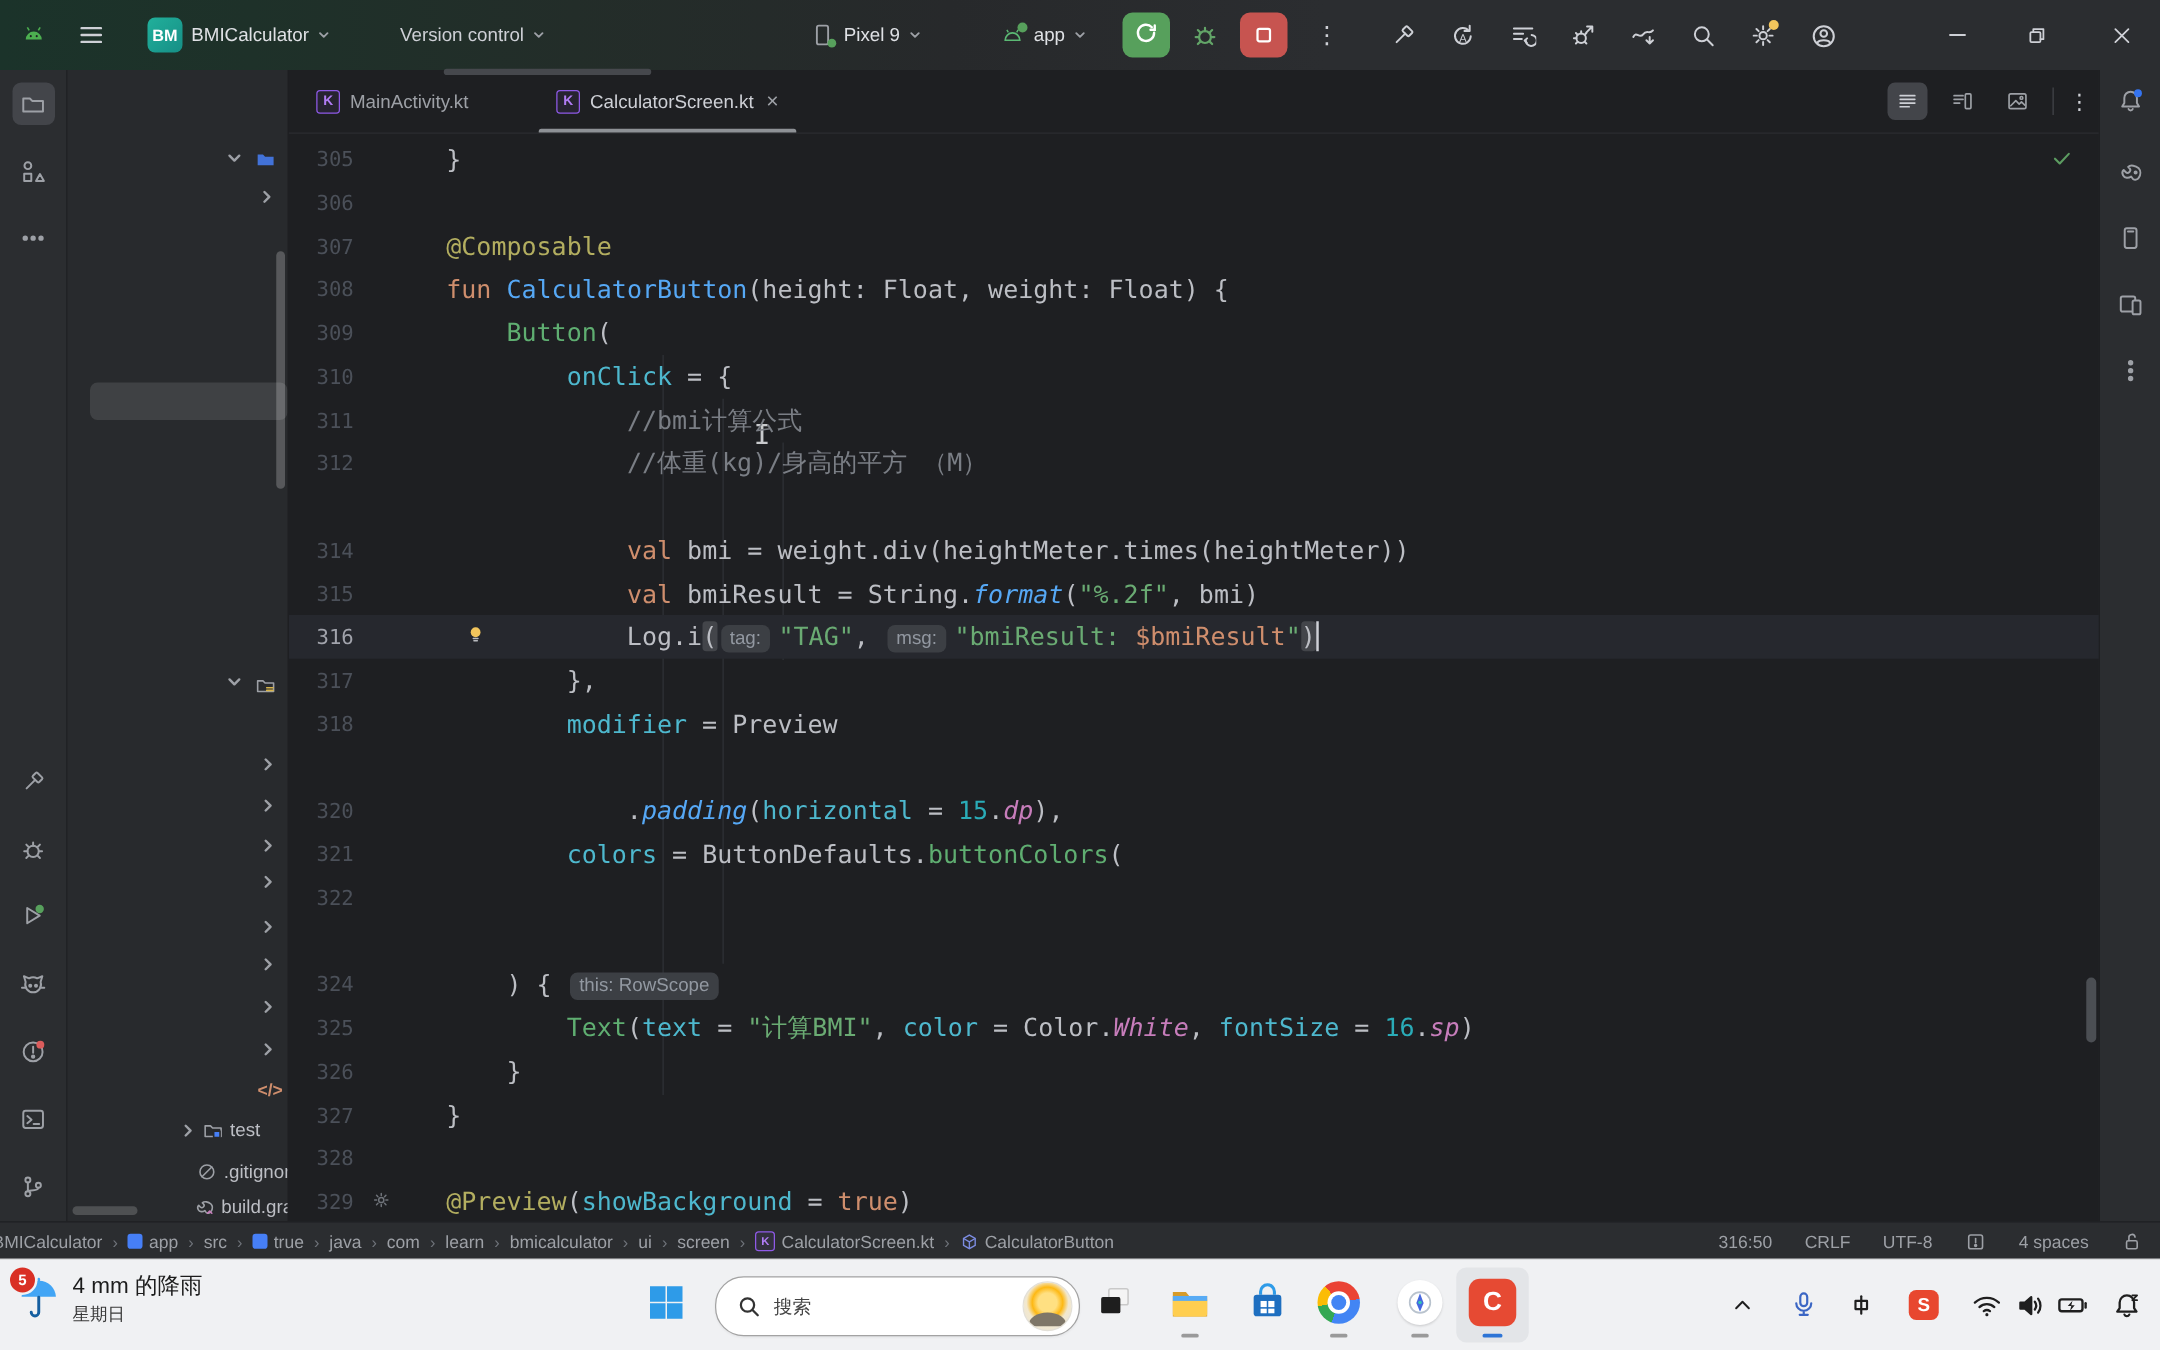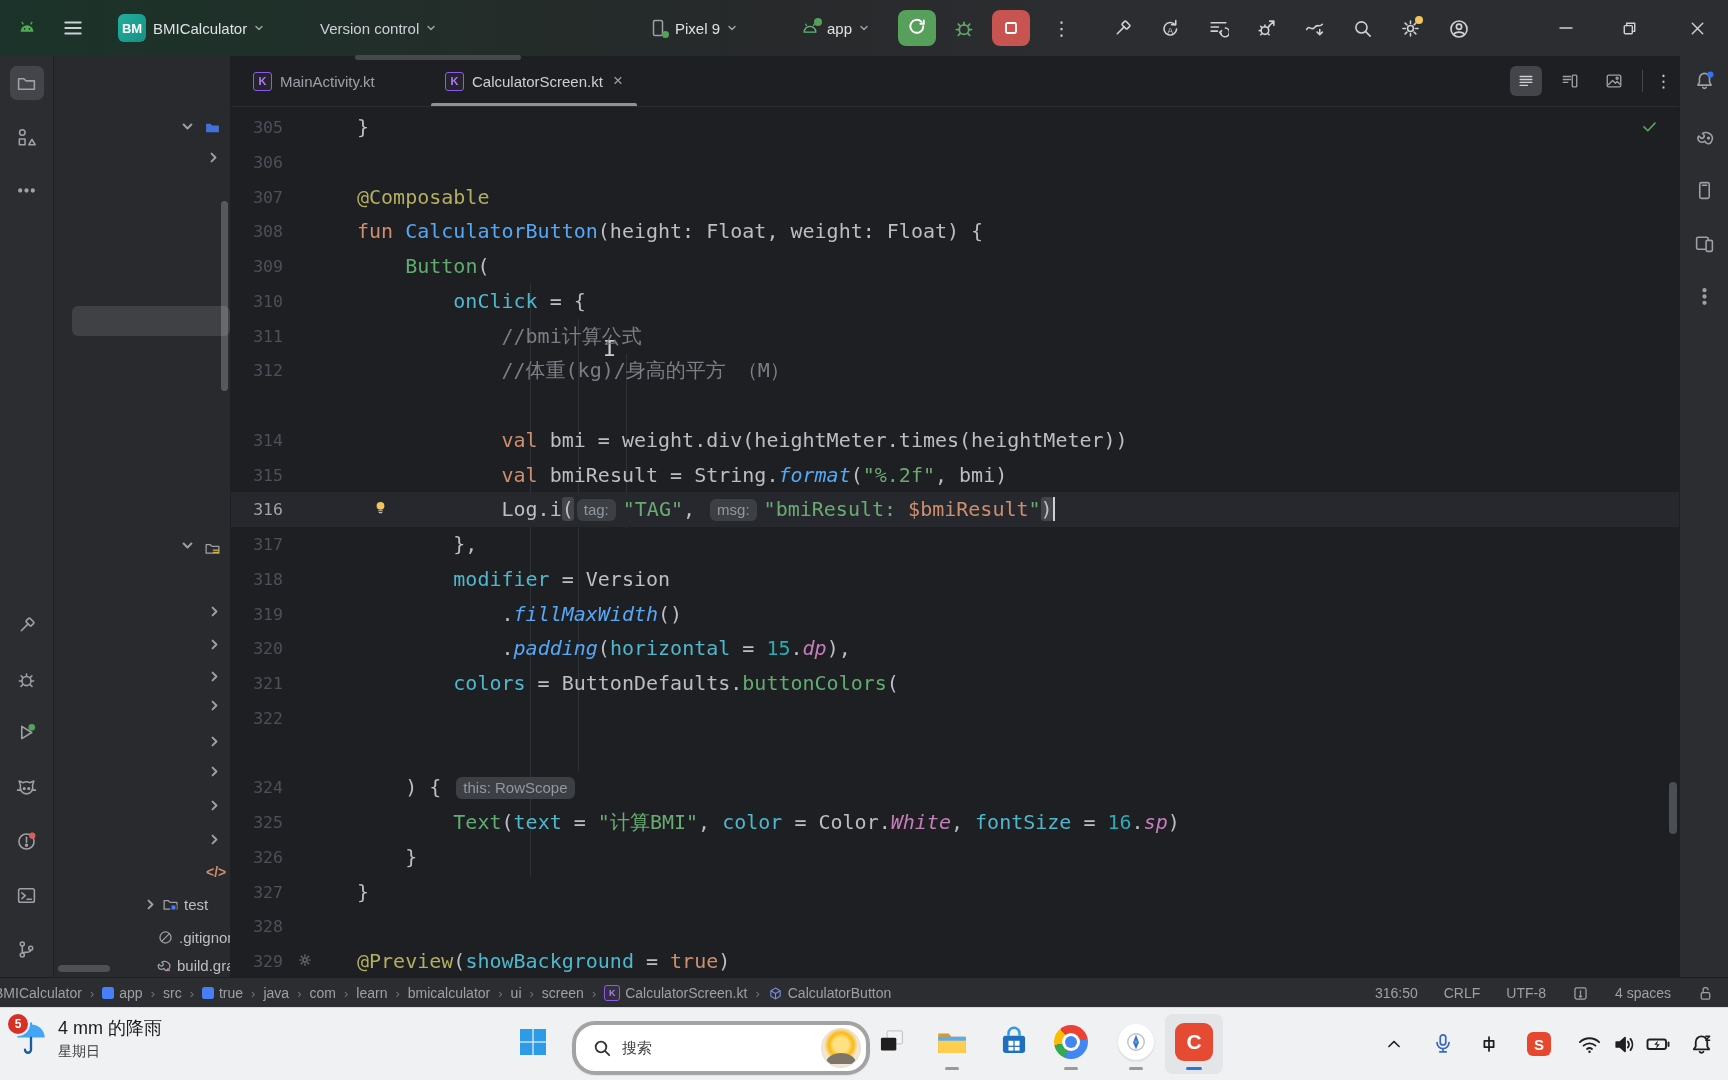--- a/index.html
+++ b/index.html
@@ -70,21 +70,21 @@
   .crumb-sep{color:#6F737A;padding:0 6px;font-size:13px;}
   .mod-ic{width:12px;height:12px;border-radius:2.5px;background:#467FF7;display:inline-block;}
   #status-right{margin-left:auto;display:flex;align-items:center;gap:26px;margin-right:14px;}
   
   #taskbar{position:absolute;left:0;right:0;bottom:0;height:72px;background:#F0F1F3;border-top:1px solid #DADCDE;}
   #weather{position:absolute;left:14px;top:8px;display:flex;align-items:center;gap:10px;color:#1C1C1C;}
   #weather .l1{font-size:18px;}
   #weather .l2{font-size:14px;color:#3A3A3A;margin-top:3px;}
   .wbadge{position:absolute;left:-8px;top:-8px;width:20px;height:20px;border-radius:50%;background:#D93025;color:#fff;
     font-size:12px;font-weight:bold;display:flex;align-items:center;justify-content:center;border:2px solid #F0F1F3;}
-  #searchpill{position:absolute;left:572px;top:13px;width:290px;height:46px;background:#fff;border:4px solid #a3a3a3;
+  #searchpill{position:absolute;left:572px;top:13px;width:290px;height:46px;background:#fff;border:1px solid #a3a3a3;
     border-radius:23px;display:flex;align-items:center;box-shadow:0 1px 2px rgba(0,0,0,.06);text-align:right;}
   #searchpill .ph{color:#444;font-size:15px;margin-left:10px;}
   #sun{margin-left:auto;margin-right:5px;width:38px;height:38px;border-radius:50%;
     background:radial-gradient(circle at 50% 42%,#FFE082 0 26%,#FDB813 42%,#F2E8CF 58%,#E8E4DA 100%);
     position:relative;overflow:hidden;border:1px solid #E3E0D8;}
   #sun:after{content:"";position:absolute;left:4px;right:4px;bottom:3px;height:11px;border-radius:50% 50% 0 0/90% 90% 0 0;background:#7E7668;}
   .appic{position:absolute;top:14px;width:40px;height:40px;display:flex;align-items:center;justify-content:center;}
   .rundash{position:absolute;left:50%;transform:translateX(-50%);bottom:-8px;width:14px;height:3px;border-radius:2px;background:#9A9A9A;}
   .rundash.blue{background:#2E75D6;width:16px;}
   .camtile{position:absolute;left:1165px;top:6px;width:58px;height:60px;border-radius:8px;background:#E3E5E8;}
@@ -475,22 +475,21 @@
         <div class="cline" style="top: 177.75px;"><span class="lnum">310</span><span class="ctext"><span class="tk-tx">        </span><span class="tk-na">onClick</span><span class="tk-tx"> = {</span></span></div>
         <div class="cline" style="top: 212.5px;"><span class="lnum">311</span><span class="ctext"><span class="tk-tx">            </span><span class="tk-cm">//bmi计算公式</span></span></div>
         <div class="cline" style="top: 247.25px;"><span class="lnum">312</span><span class="ctext"><span class="tk-tx">            </span><span class="tk-cm">//体重(kg)/身高的平方 （M）</span></span></div>
         <div class="cline" style="top: 316.75px;"><span class="lnum">314</span><span class="ctext"><span class="tk-tx">            </span><span class="tk-kw">val </span><span class="tk-tx">bmi = weight.div(heightMeter.times(heightMeter))</span></span></div>
         <div class="cline" style="top: 351.5px;"><span class="lnum">315</span><span class="ctext"><span class="tk-tx">            </span><span class="tk-kw">val </span><span class="tk-tx">bmiResult = String.</span><span class="tk-ex">format</span><span class="tk-tx">(</span><span class="tk-st">"%.2f"</span><span class="tk-tx">, bmi)</span></span></div>
         <div class="cline cur" style="top: 386.25px;"><span class="lnum">316</span><span class="ctext"><span class="tk-tx">            Log.i</span><span class="tk-brk">(</span><span class="tk-hint">tag:</span><span class="tk-st">"TAG"</span><span class="tk-tx">, </span><span class="tk-hint">msg:</span><span class="tk-st">"bmiResult: </span><span class="tk-tv">$bmiResult</span><span class="tk-st">"</span><span class="tk-brk">)</span><span class="caret"></span></span><div class="gutter-ic" style="left: 141px; top: 7px;"><svg width="17" height="17" viewBox="0 0 20 20">
               <circle cx="10" cy="8" r="4.6" fill="#F2C55C"></circle>
               <path d="M7.8 13.8h4.4M8.4 16h3.2" stroke="#B9BBBF" stroke-width="1.4" stroke-linecap="round"></path>
             </svg></div></div>
         <div class="cline" style="top: 421px;"><span class="lnum">317</span><span class="ctext"><span class="tk-tx">        },</span></span></div>
-        <div class="cline" style="top: 455.75px;"><span class="lnum">318</span><span class="ctext"><span class="tk-tx">        </span><span class="tk-na">modifier</span><span class="tk-tx"> = Version</span></span></div>
-        <div class="cline" style="top: 490.5px;"><span class="lnum">319</span><span class="ctext"><span class="tk-tx">            .</span><span class="tk-ex">fillMaxWidth</span><span class="tk-tx">()</span></span></div>
+        <div class="cline" style="top: 455.75px;"><span class="lnum">318</span><span class="ctext"><span class="tk-tx">        </span><span class="tk-na">modifier</span><span class="tk-tx"> = Preview</span></span></div>
         <div class="cline" style="top: 525.25px;"><span class="lnum">320</span><span class="ctext"><span class="tk-tx">            .</span><span class="tk-ex">padding</span><span class="tk-tx">(</span><span class="tk-na">horizontal</span><span class="tk-tx"> = </span><span class="tk-nu">15</span><span class="tk-tx">.</span><span class="tk-pr">dp</span><span class="tk-tx">),</span></span></div>
         <div class="cline" style="top: 560px;"><span class="lnum">321</span><span class="ctext"><span class="tk-tx">        </span><span class="tk-na">colors</span><span class="tk-tx"> = ButtonDefaults.</span><span class="tk-cc">buttonColors</span><span class="tk-tx">(</span></span></div>
         <div class="cline" style="top: 594.75px;"><span class="lnum">322</span></div>
         <div class="cline" style="top: 664.25px;"><span class="lnum">324</span><span class="ctext"><span class="tk-tx">    ) { </span><span class="tk-hint">this: RowScope</span></span></div>
         <div class="cline" style="top: 699px;"><span class="lnum">325</span><span class="ctext"><span class="tk-tx">        </span><span class="tk-cc">Text</span><span class="tk-tx">(</span><span class="tk-na">text</span><span class="tk-tx"> = </span><span class="tk-st">"计算BMI"</span><span class="tk-tx">, </span><span class="tk-na">color</span><span class="tk-tx"> = Color.</span><span class="tk-pr">White</span><span class="tk-tx">, </span><span class="tk-na">fontSize</span><span class="tk-tx"> = </span><span class="tk-nu">16</span><span class="tk-tx">.</span><span class="tk-pr">sp</span><span class="tk-tx">)</span></span></div>
         <div class="cline" style="top: 733.75px;"><span class="lnum">326</span><span class="ctext"><span class="tk-tx">    }</span></span></div>
         <div class="cline" style="top: 768.5px;"><span class="lnum">327</span><span class="ctext"><span class="tk-tx">}</span></span></div>
         <div class="cline" style="top: 803.25px;"><span class="lnum">328</span><span class="ctext"></span></div>
         <div class="cline" style="top: 838px;"><span class="lnum">329</span><span class="ctext"><span class="tk-an">@Preview</span><span class="tk-tx">(</span><span class="tk-na">showBackground</span><span class="tk-tx"> = </span><span class="tk-kw">true</span><span class="tk-tx">)</span></span><div class="gutter-ic" style="left: 66px; top: 8px;"><svg width="16" height="16" viewBox="0 0 20 20" class="s-ic" style="stroke:#6F737A">
               <circle cx="10" cy="10" r="2.6"></circle>

